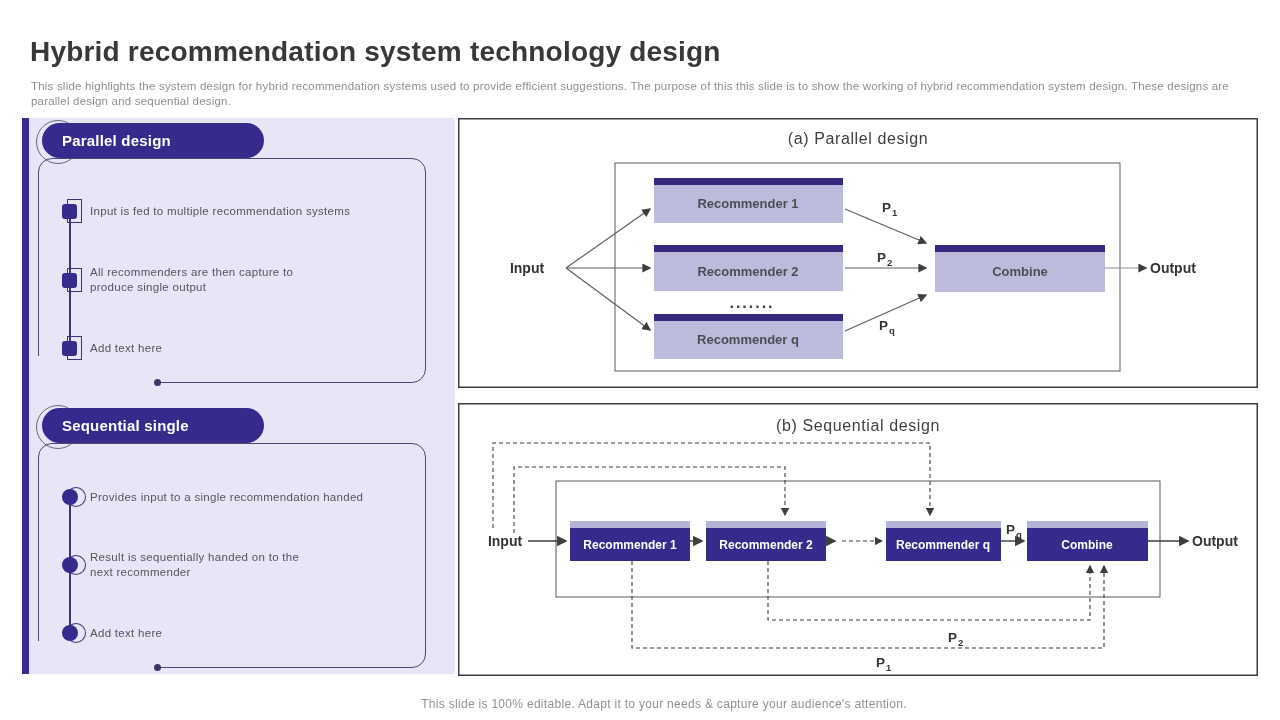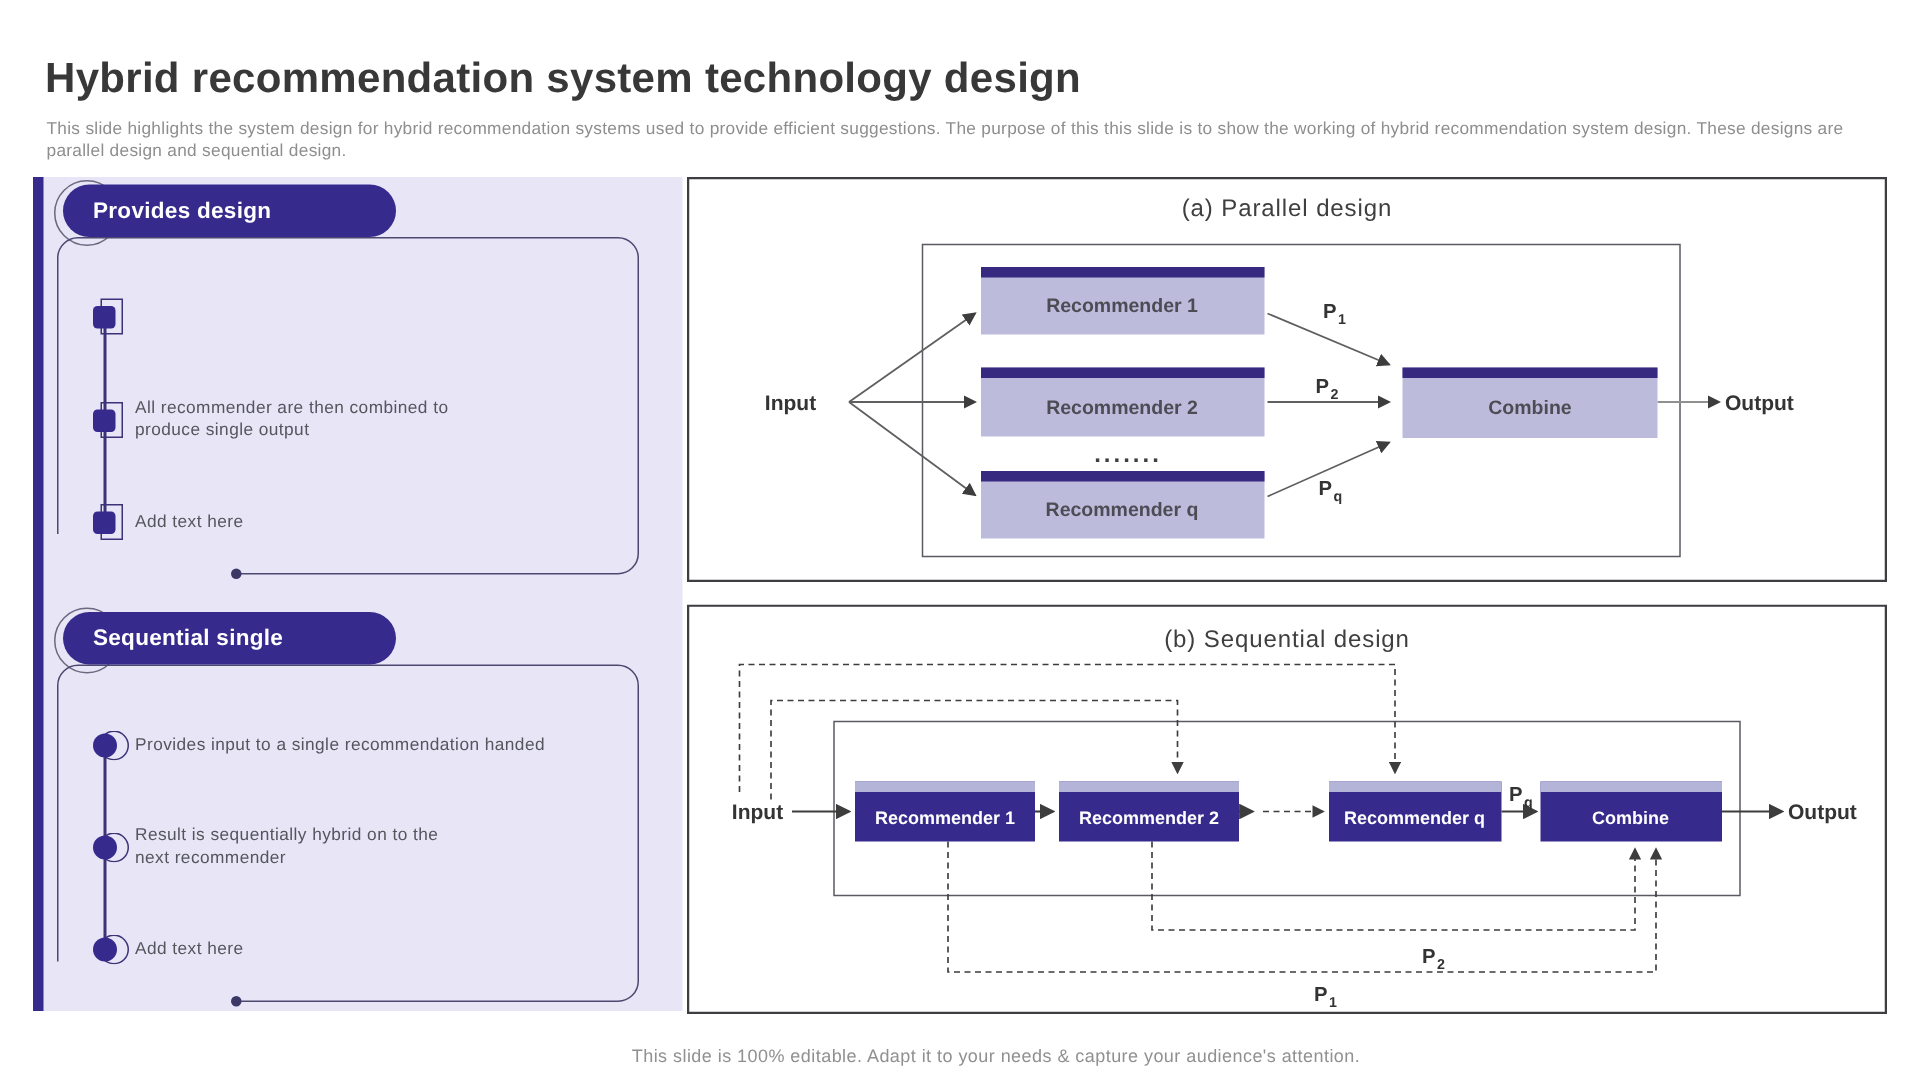--- a/index.html
+++ b/index.html
@@ -67,31 +67,32 @@
 parallel design and sequential design.</div>
 
   <div class="abs sidebar">
     <div class="strip"></div>
 
     <div class="ring" style="left:14px;top:2px"></div>
     <div class="obox" style="left:16px;top:40px"></div>
     <div class="mask" style="left:14px;top:250px;width:124px;height:17px"></div>
     <div class="mask" style="left:14px;top:238px;width:5px;height:29px"></div>
     <div class="pill" style="left:20px;top:5px">
-      <span>Provides design</span>
+      <span>Parallel design</span>
     </div>
     <div class="tdot" style="left:132px;top:261px"></div>
     <div class="connector" style="left:47px;top:93px;height:137px"></div>
 
     <div class="bracket" style="left:45px;top:81px"></div>
     <div class="sq-bullet" style="left:40px;top:85.5px"></div>
+    <div class="item-text" style="top:86px">Input is fed to multiple recommendation systems</div>
 
     <div class="bracket" style="left:45px;top:150px"></div>
     <div class="sq-bullet" style="left:40px;top:154.5px"></div>
-    <div class="item-text" style="top:147px">All recommender are then combined to
+    <div class="item-text" style="top:147px">All recommenders are then capture to
 produce single output</div>
 
     <div class="bracket" style="left:45px;top:218px"></div>
     <div class="sq-bullet" style="left:40px;top:222.5px"></div>
     <div class="item-text" style="top:223px">Add text here</div>
 
     <div class="ring" style="left:14px;top:287px"></div>
     <div class="obox" style="left:16px;top:325px"></div>
     <div class="mask" style="left:14px;top:535px;width:124px;height:17px"></div>
     <div class="mask" style="left:14px;top:523px;width:5px;height:29px"></div>
@@ -100,21 +101,21 @@
     </div>
     <div class="tdot" style="left:132px;top:546px"></div>
     <div class="connector" style="left:47px;top:379px;height:137px"></div>
 
     <div class="arc" style="left:44px;top:369px"></div>
     <div class="cir-bullet" style="left:40px;top:371px"></div>
     <div class="item-text" style="top:372px">Provides input to a single recommendation handed</div>
 
     <div class="arc" style="left:44px;top:437px"></div>
     <div class="cir-bullet" style="left:40px;top:439px"></div>
-    <div class="item-text" style="top:432px">Result is sequentially hybrid on to the
+    <div class="item-text" style="top:432px">Result is sequentially handed on to the
 next recommender</div>
 
     <div class="arc" style="left:44px;top:505px"></div>
     <div class="cir-bullet" style="left:40px;top:507px"></div>
     <div class="item-text" style="top:508px">Add text here</div>
   </div>
 
   <svg style="left:458px;top:118px" width="800" height="270" viewBox="0 0 800 270">
     <defs>
       <marker id="arrA" viewBox="0 0 10 10" refX="8.5" refY="5" markerWidth="7.5" markerHeight="7.5" orient="auto-start-reverse">

